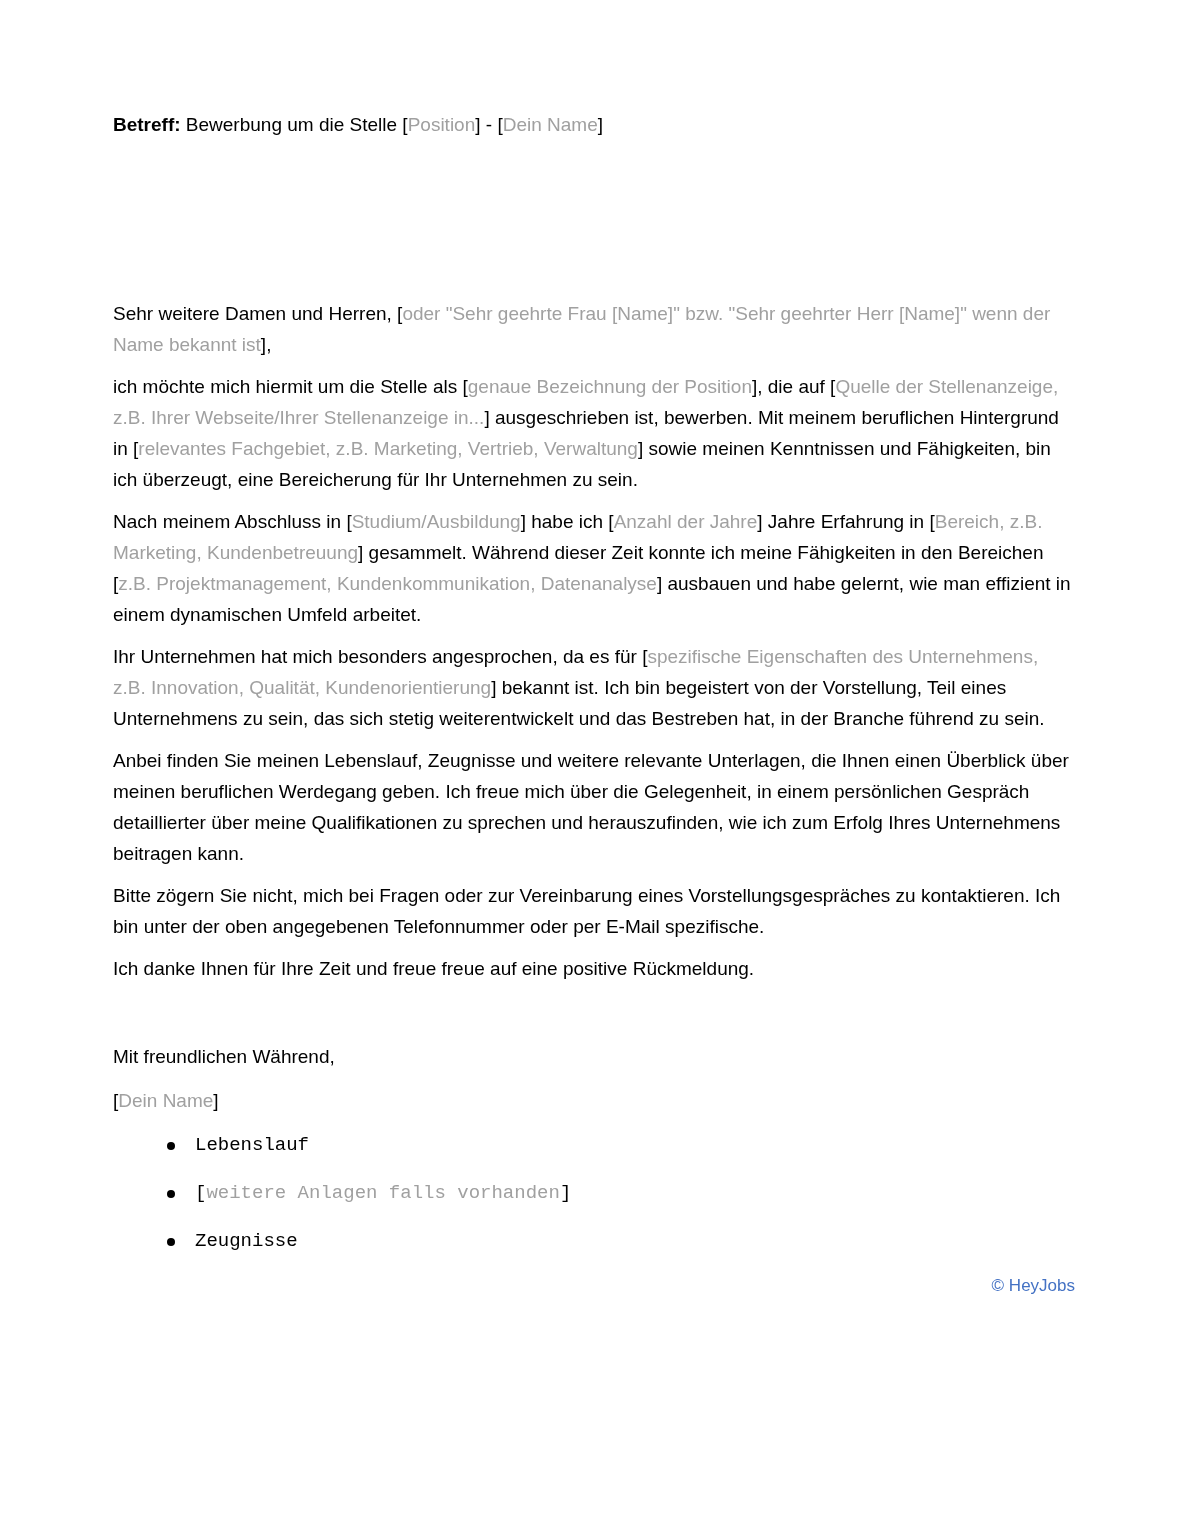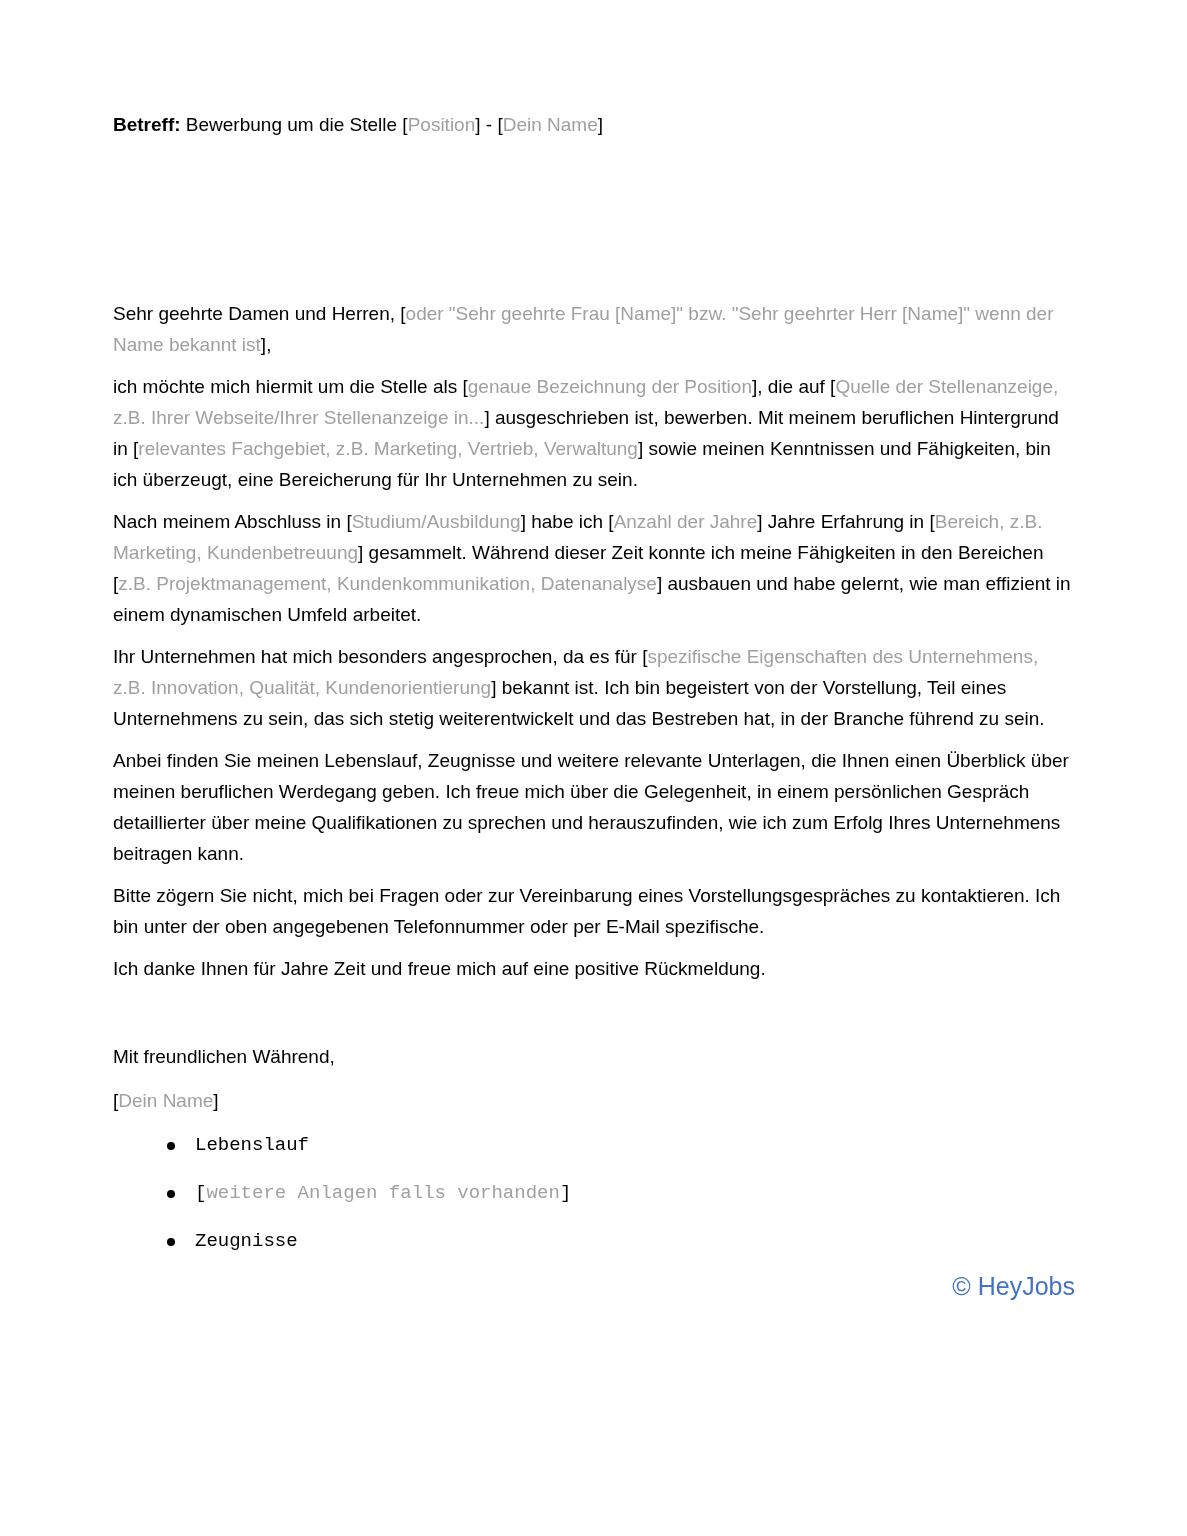--- a/index.html
+++ b/index.html
@@ -48,48 +48,48 @@
     left: 40px;
     top: 12px;
     width: 8px;
     height: 8px;
     border-radius: 50%;
     background: var(--text);
   }
   .footer {
     margin-top: 15px;
     text-align: right;
-    font-size: 25px;
+    font-size: 17px;
     line-height: 24px;
   }
   .footer .copyright { color: var(--link); cursor: pointer; }
   .seg-gray { color: var(--gray); }
   .seg-bold { font-weight: bold; }
   .seg-normal { color: var(--text); }
 </style>
 </head>
 <body>
 
 <div class="page doc-text">
 
   <p class="subject"><span class="seg-bold">Betreff:</span><span class="seg-normal"> Bewerbung um die Stelle [</span><span class="seg-gray">Position</span><span class="seg-normal">] - [</span><span class="seg-gray">Dein Name</span><span class="seg-normal">]</span></p>
 
-  <p class="para"><span class="seg-normal">Sehr geehrte Damen und Herren, [</span><span class="seg-gray">oder "Sehr geehrte Frau [Name]" bzw. "Sehr geehrter Herr [Name]" wenn der Name bekannt ist</span><span class="seg-normal">],</span></p>
+  <p class="para"><span class="seg-normal">Sehr weitere Damen und Herren, [</span><span class="seg-gray">oder "Sehr geehrte Frau [Name]" bzw. "Sehr geehrter Herr [Name]" wenn der Name bekannt ist</span><span class="seg-normal">],</span></p>
 
   <p class="para"><span class="seg-normal">ich möchte mich hiermit um die Stelle als [</span><span class="seg-gray">genaue Bezeichnung der Position</span><span class="seg-normal">], die auf [</span><span class="seg-gray">Quelle der Stellenanzeige, z.B. Ihrer Webseite/Ihrer Stellenanzeige in...</span><span class="seg-normal">] ausgeschrieben ist, bewerben. Mit meinem beruflichen Hintergrund in [</span><span class="seg-gray">relevantes Fachgebiet, z.B. Marketing, Vertrieb, Verwaltung</span><span class="seg-normal">] sowie meinen Kenntnissen und Fähigkeiten, bin ich überzeugt, eine Bereicherung für Ihr Unternehmen zu sein.</span></p>
 
   <p class="para"><span class="seg-normal">Nach meinem Abschluss in [</span><span class="seg-gray">Studium/Ausbildung</span><span class="seg-normal">] habe ich [</span><span class="seg-gray">Anzahl der Jahre</span><span class="seg-normal">] Jahre Erfahrung in [</span><span class="seg-gray">Bereich, z.B. Marketing, Kundenbetreuung</span><span class="seg-normal">] gesammelt. Während dieser Zeit konnte ich meine Fähigkeiten in den Bereichen [</span><span class="seg-gray">z.B. Projektmanagement, Kundenkommunikation, Datenanalyse</span><span class="seg-normal">] ausbauen und habe gelernt, wie man effizient in einem dynamischen Umfeld arbeitet.</span></p>
 
   <p class="para"><span class="seg-normal">Ihr Unternehmen hat mich besonders angesprochen, da es für [</span><span class="seg-gray">spezifische Eigenschaften des Unternehmens, z.B. Innovation, Qualität, Kundenorientierung</span><span class="seg-normal">] bekannt ist. Ich bin begeistert von der Vorstellung, Teil eines Unternehmens zu sein, das sich stetig weiterentwickelt und das Bestreben hat, in der Branche führend zu sein.</span></p>
 
   <p class="para"><span class="seg-normal">Anbei finden Sie meinen Lebenslauf, Zeugnisse und weitere relevante Unterlagen, die Ihnen einen Überblick über meinen beruflichen Werdegang geben. Ich freue mich über die Gelegenheit, in einem persönlichen Gespräch detaillierter über meine Qualifikationen zu sprechen und herauszufinden, wie ich zum Erfolg Ihres Unternehmens beitragen kann.</span></p>
 
   <p class="para"><span class="seg-normal">Bitte zögern Sie nicht, mich bei Fragen oder zur Vereinbarung eines Vorstellungsgespräches zu kontaktieren. Ich bin unter der oben angegebenen Telefonnummer oder per E-Mail spezifische.</span></p>
 
-  <p class="para"><span class="seg-normal">Ich danke Ihnen für Jahre Zeit und freue mich auf eine positive Rückmeldung.</span></p>
+  <p class="para"><span class="seg-normal">Ich danke Ihnen für Ihre Zeit und freue freue auf eine positive Rückmeldung.</span></p>
 
   <p class="closing-salutation">Mit freundlichen Während,</p>
 
   <p class="signature-name"><span class="seg-normal">[</span><span class="seg-gray">Dein Name</span><span class="seg-normal">]</span></p>
 
 
   <ul class="attachments-list">
     <li class="attachment-item">
       <span class="bullet-dot"></span>
     <span class="seg-normal">Lebenslauf</span></li>

